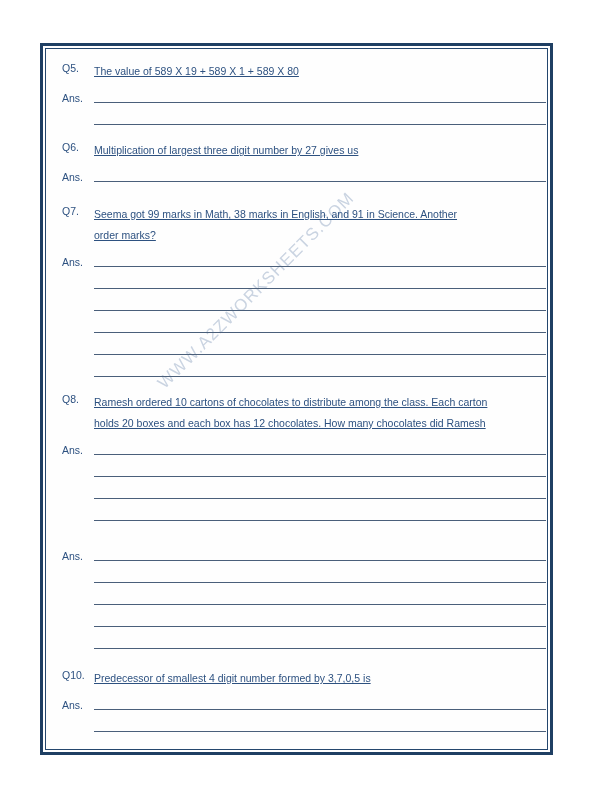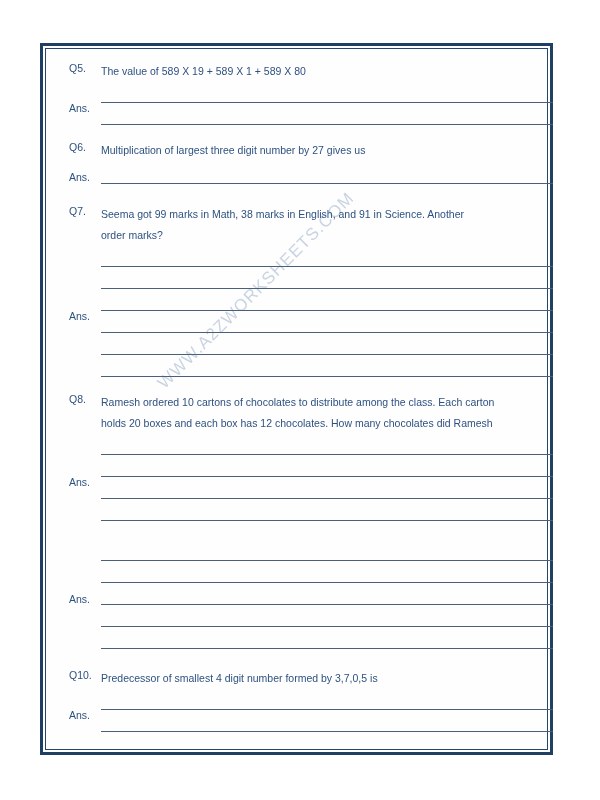--- a/index.html
+++ b/index.html
@@ -66,21 +66,21 @@
     color: #b9c6d8;
     opacity: 0.75;
     white-space: nowrap;
     transform: rotate(-45deg);
     transform-origin: left top;
   }
 
   
   #questions-container {
     position: absolute;
-    left: 11px; top: 0;
+    left: 4px; top: 0;
     width: 513px;
     height: 712px;
     padding: 0;
     z-index: 10;
   }
 
   .question-block {
     position: relative;
     width: 100%;
   }
@@ -102,26 +102,27 @@
   .q-text {
     flex: 1 1 auto;
     padding-right: 17px;
     font-size: 10.5px;
     color: #2d5180;
     line-height: 21px;
   }
   .q-text .q-line {
     display: block;
     white-space: nowrap;
+    text-decoration: underline;
   }
 
   
   .ans-row {
     display: flex;
-    align-items: center;
+    align-items: flex-start;
   }
   .ans-label {
     flex: 0 0 auto;
     width: 44px;
     padding-left: 12px;
     box-sizing: border-box;
     font-size: 10.5px;
     color: #2d5180;
     line-height: 15px;
   }

